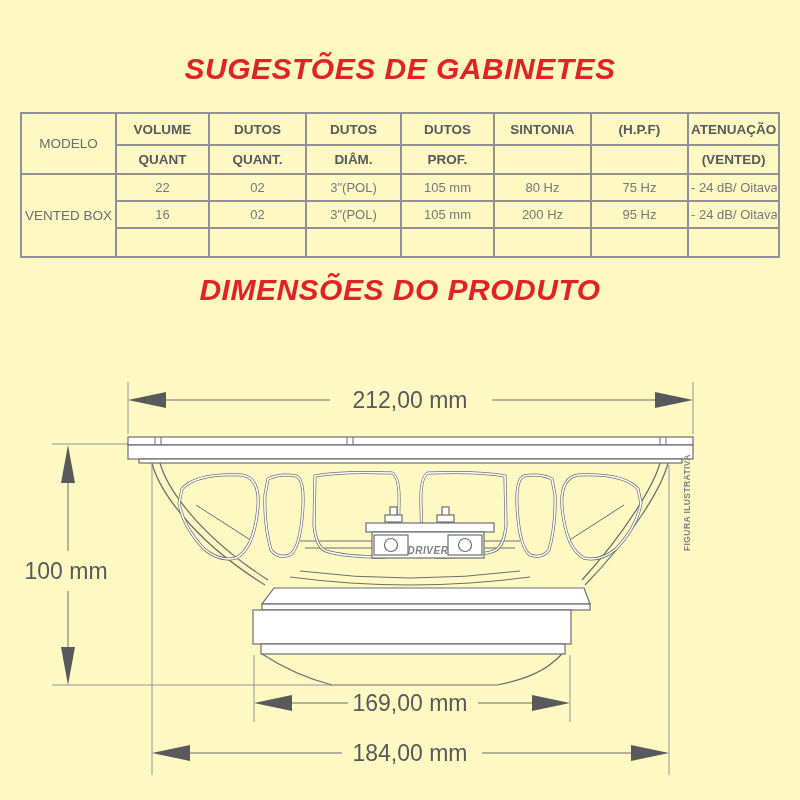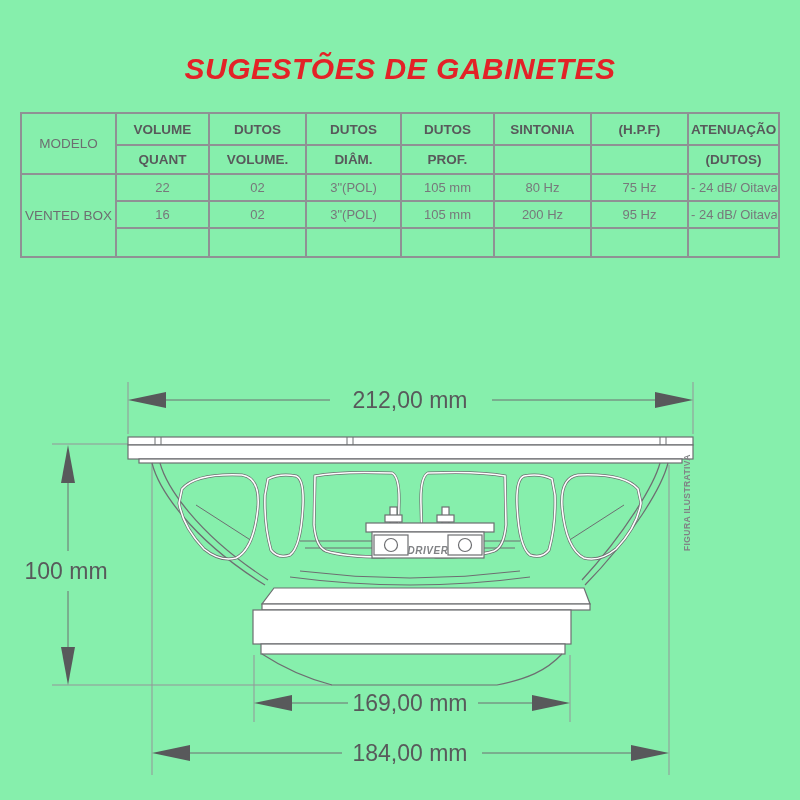--- a/index.html
+++ b/index.html
@@ -1,17 +1,17 @@
 <!DOCTYPE html>
 <html><head>
 <meta charset="utf-8">
 <style>
   html,body{margin:0;padding:0;background:#ffffff;width:800px;height:800px;overflow:hidden;
     font-family:"Liberation Sans", sans-serif;}
-  .page{position:relative;width:800px;height:800px;background:#86efac;}
+  .page{position:relative;width:800px;height:800px;background:#fef9c3;}
 
   .sec-title{position:absolute;left:0;width:800px;text-align:center;
     font-weight:bold;font-style:italic;font-size:30px;letter-spacing:.5px;color:#e32227;}
   #title-cabinets{top:52px;}
   #title-dimensions{top:273px;}
 
   table.spec{position:absolute;top:112px;left:20px;width:758px;border-collapse:collapse;
     table-layout:fixed;}
   table.spec th, table.spec td{border:2px solid #8f9194;padding:0 2px;text-align:center;
     vertical-align:middle;overflow:hidden;white-space:nowrap;}
@@ -52,26 +52,26 @@
       <th>VOLUME</th>
       <th>DUTOS</th>
       <th>DUTOS</th>
       <th>DUTOS</th>
       <th>SINTONIA</th>
       <th>(H.P.F)</th>
       <th>ATENUAÇÃO</th>
     </tr>
     <tr class="hrow2">
       <th>QUANT</th>
-      <th>VOLUME.</th>
+      <th>QUANT.</th>
       <th>DIÂM.</th>
       <th>PROF.</th>
       <th></th>
       <th></th>
-      <th>(DUTOS)</th>
+      <th>(VENTED)</th>
     </tr>
     <tr class="drow">
       <td rowspan="3" class="model-cell">VENTED BOX</td>
       <td>22</td>
       <td>02</td>
       <td>3"(POL)</td>
       <td>105 mm</td>
       <td>80 Hz</td>
       <td>75 Hz</td>
       <td>- 24 dB/ Oitava</td>
@@ -90,20 +90,21 @@
       <td></td>
       <td></td>
       <td></td>
       <td></td>
       <td></td>
       <td></td>
     </tr>
   </tbody>
     </table>
 
+  <div id="title-dimensions" class="sec-title">DIMENSÕES DO PRODUTO</div>
 
   <svg style="position:absolute;top:355px;left:0;" width="800" height="445" viewBox="0 0 800 445">
 
     <g stroke="#939598" stroke-width="1" fill="none">
 
       <line x1="128" y1="27" x2="128" y2="79"></line>
       <line x1="693" y1="27" x2="693" y2="79"></line>
 
       <line x1="52" y1="89" x2="128" y2="89"></line>
       <line x1="52" y1="330" x2="332" y2="330"></line>

